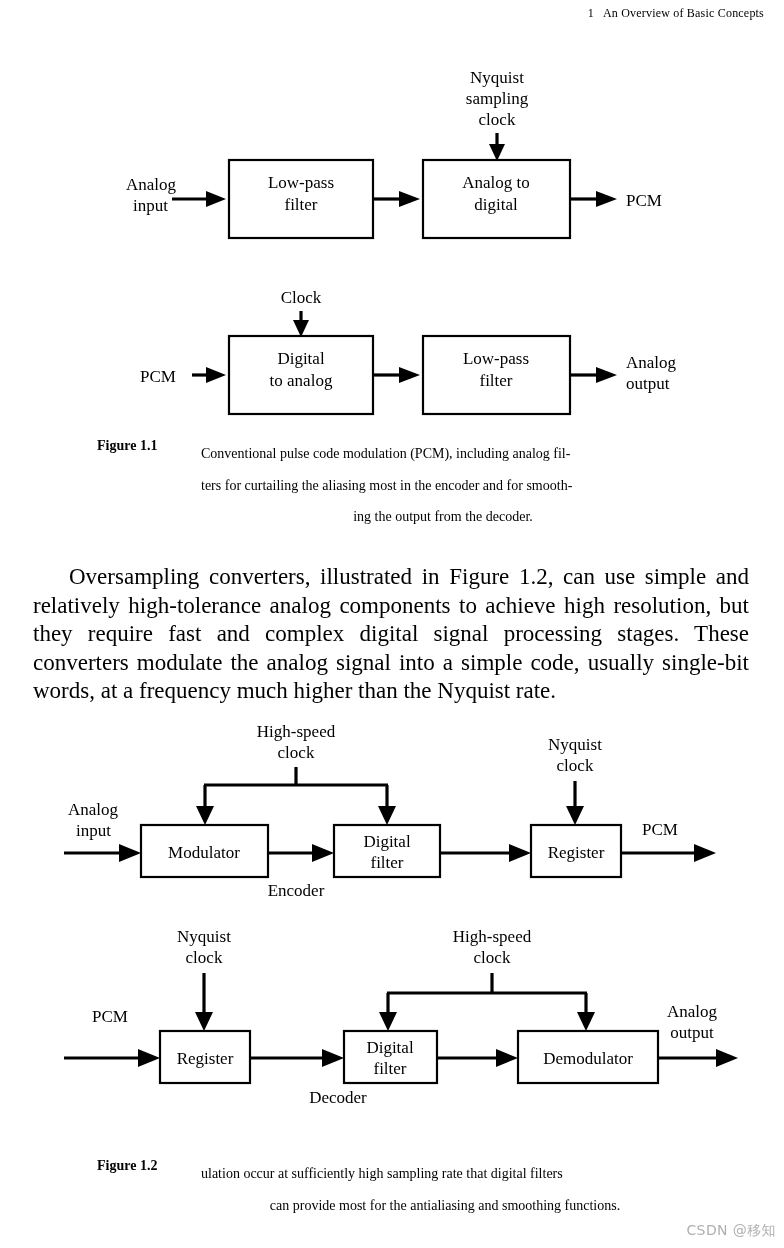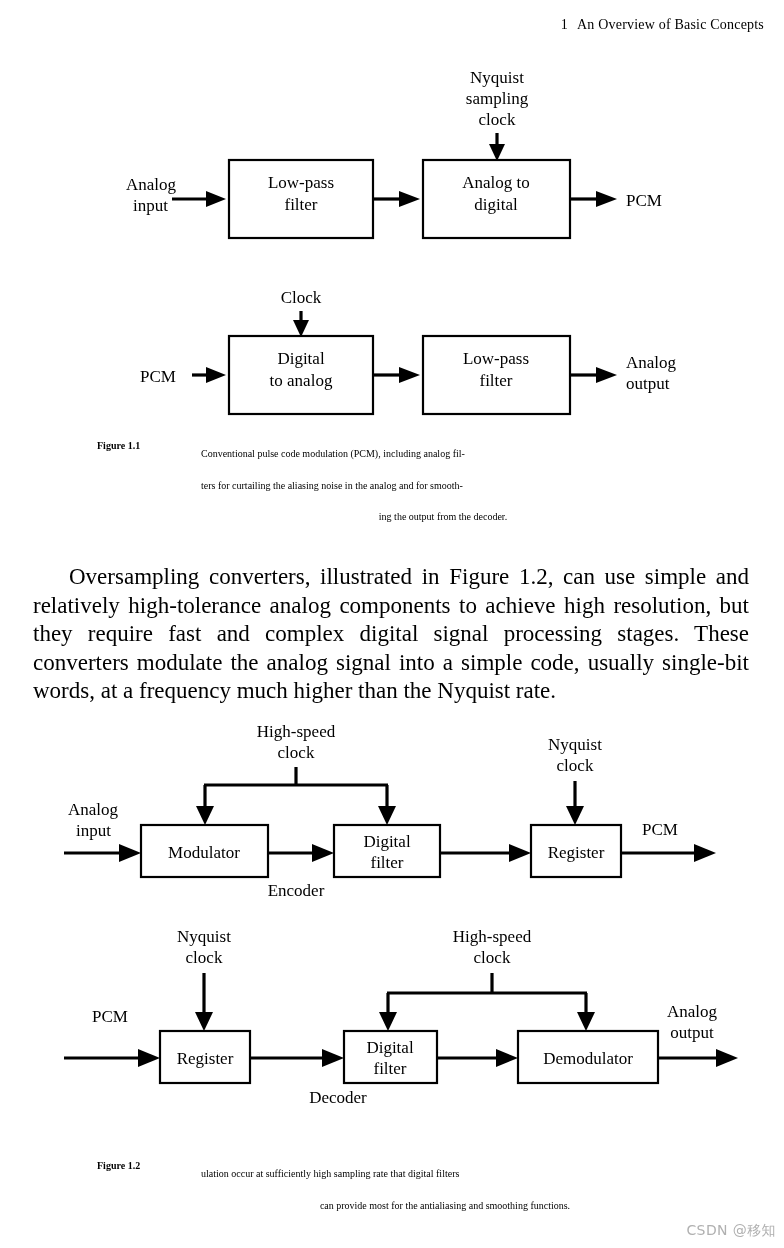--- a/index.html
+++ b/index.html
@@ -15,23 +15,23 @@
     color: #000000;
     overflow: hidden;
   }
   .page {
     position: relative;
     width: 784px;
     height: 1248px;
   }
   .running-head {
     position: absolute;
-    top: 17px;
+    top: 6px;
     right: 20px;
-    font-size: 14px;
+    font-size: 12px;
     letter-spacing: 0.2px;
     white-space: nowrap;
   }
   .running-head .chapnum {
     margin-right: 9px;
   }
   .figure {
     position: absolute;
     left: 0;
   }
@@ -53,21 +53,21 @@
   .wire {
     stroke: #000000;
     stroke-width: 3.2;
     fill: none;
     stroke-linecap: butt;
   }
   .head { fill: #000000; }
 
   .caption {
     position: absolute;
-    font-size: 10px;
+    font-size: 14px;
     line-height: 23.5px;
     text-align: justify;
   }
   #caption-1 {
     top: 434px;
     left: 97px;
     width: 596px;
   }
   #caption-2 {
     top: 1154px;
@@ -170,21 +170,21 @@
       <text class="sig-label" x="626" y="313">Analog</text>
       <text class="sig-label" x="626" y="334">output</text>
     </svg>
   </div>
 
   <div class="caption" id="caption-1">
     <div class="cap-grid">
       <div class="cap-lead-cell">Figure 1.1</div>
       <div class="cap-text-cell">
         <p>Conventional pulse code modulation (PCM), including analog fil-</p>
-        <p>ters for curtailing the aliasing noise in the analog and for smooth-</p>
+        <p>ters for curtailing the aliasing most in the encoder and for smooth-</p>
         <p class="last">ing the output from the decoder.</p>
       </div>
     </div>
   </div>
 
   <div class="body-para">
     <span>Oversampling converters, illustrated in Figure 1.2, can use simple and relatively</span>
     <span>high-tolerance analog components to achieve high resolution, but they require fast and</span>
     <span>complex digital signal processing stages. These converters modulate the analog signal into</span>
     <span>a simple code, usually single-bit words, at a frequency much higher than the Nyquist rate.</span>

